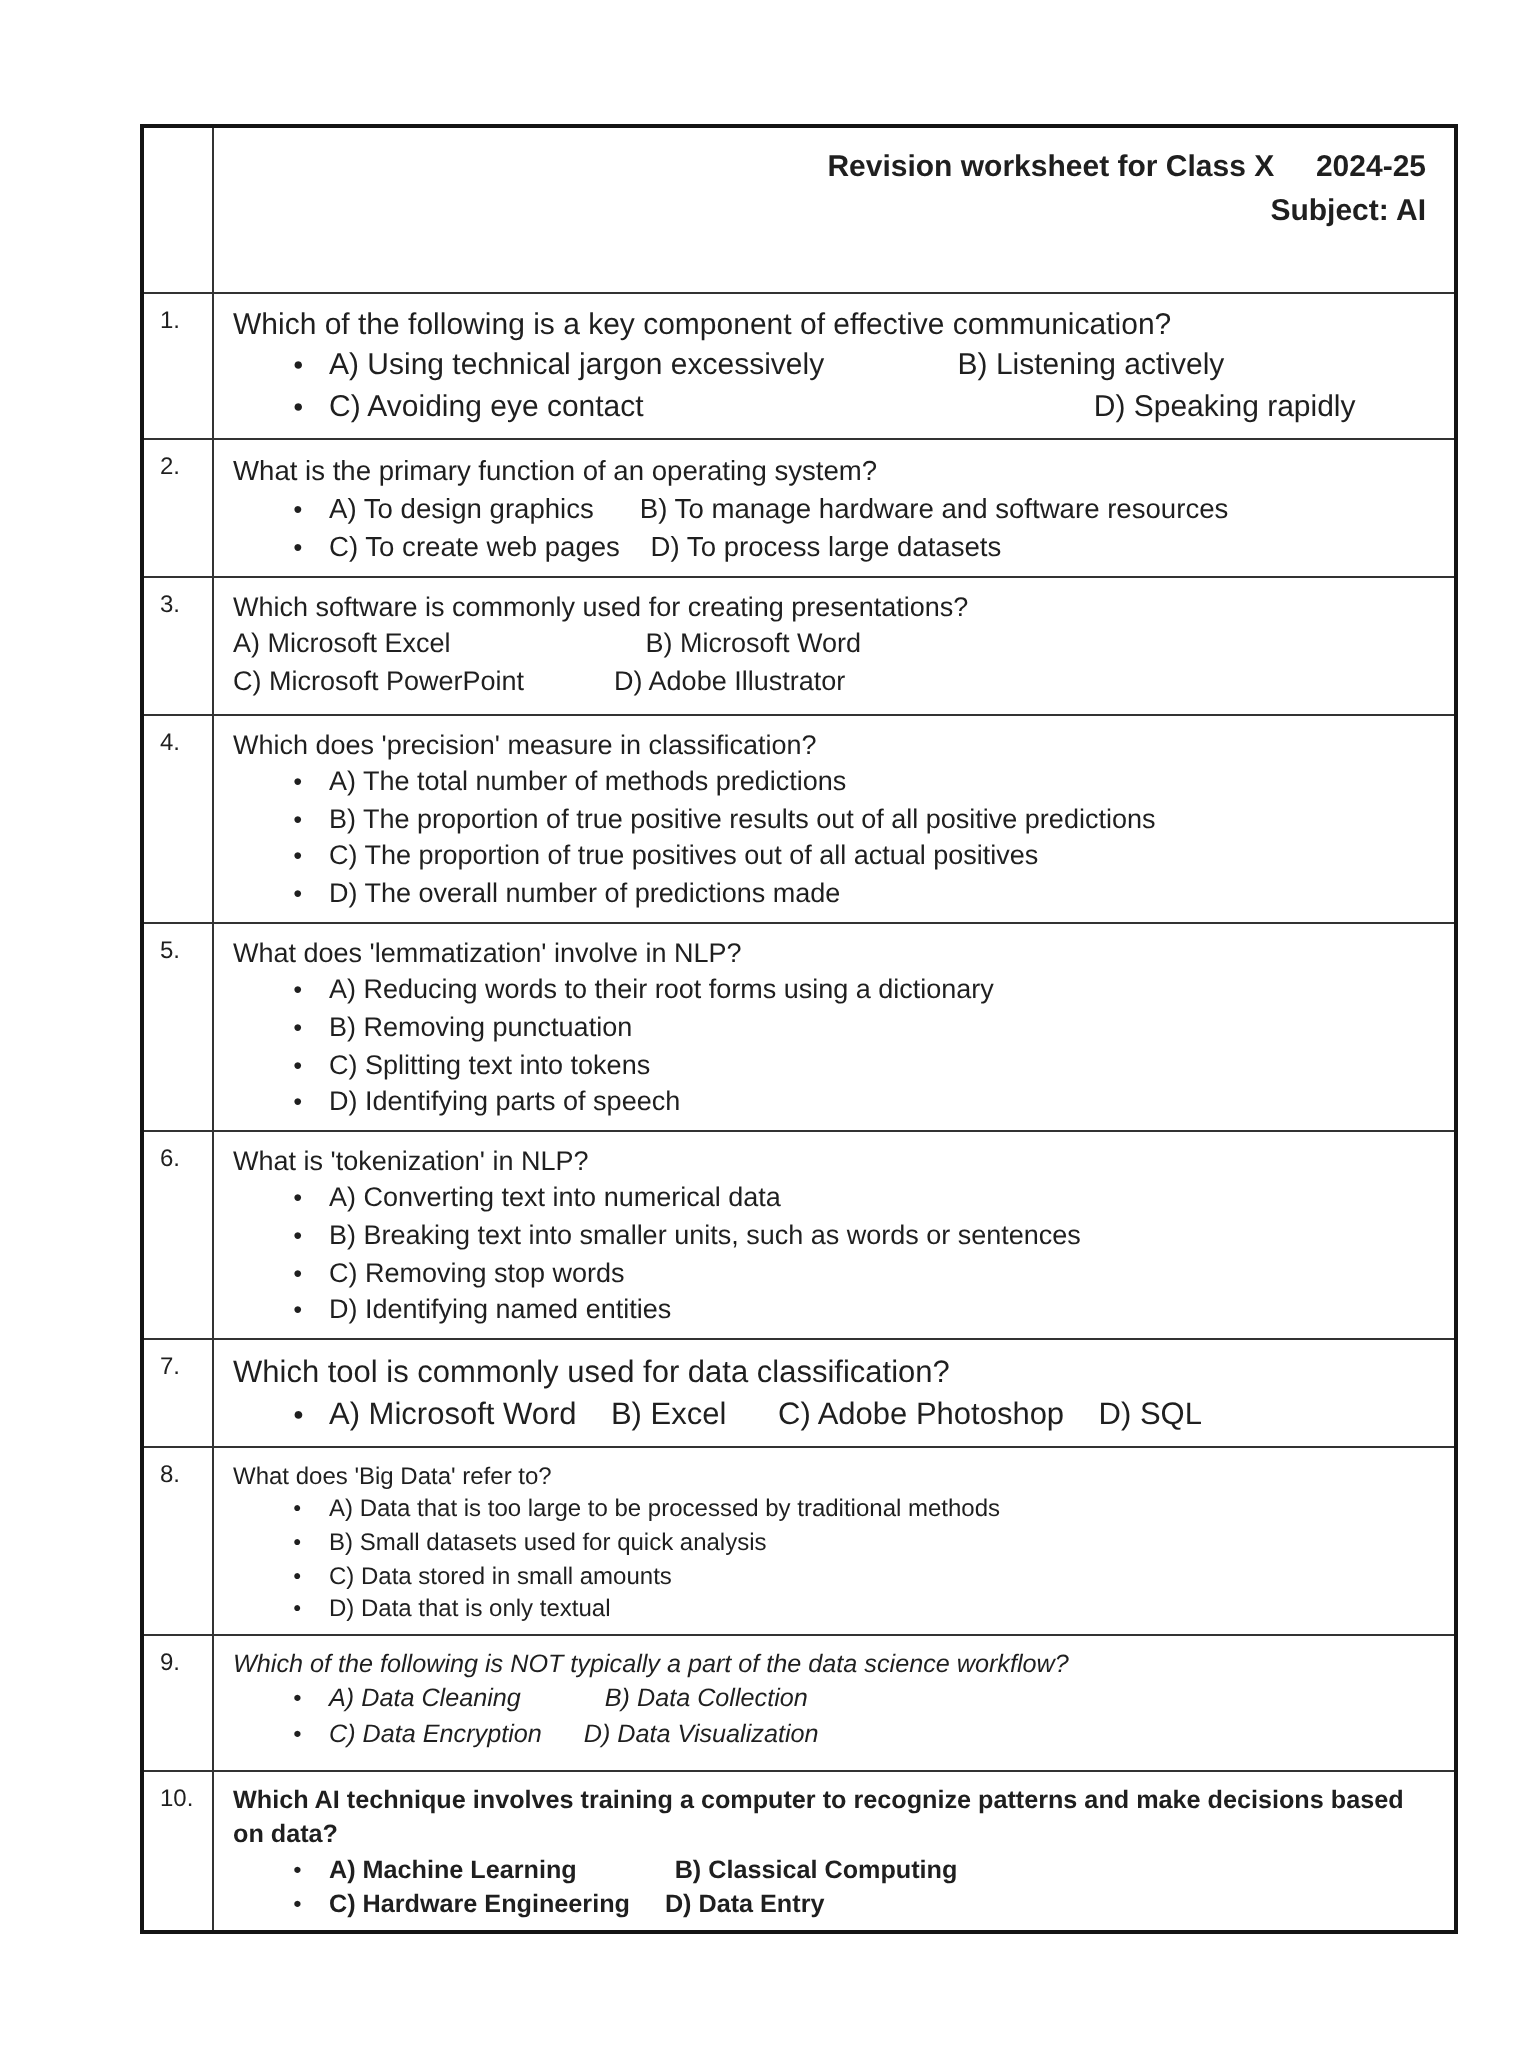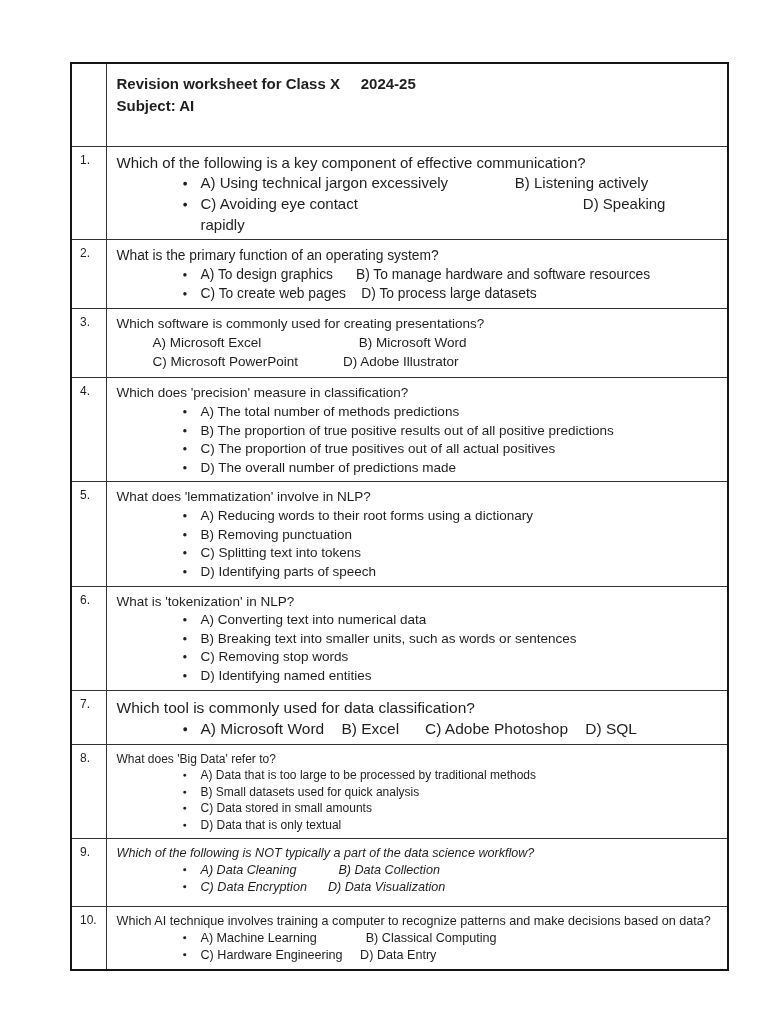--- a/index.html
+++ b/index.html
@@ -4,44 +4,44 @@
 <style>
   html,body{margin:0;padding:0;}
   body{background:#ffffff;font-family:"Liberation Sans","DejaVu Sans",sans-serif;}
   .page{position:relative;width:768px;height:1024px;background:#ffffff;overflow:hidden;}
   table.ws{position:absolute;left:70px;top:62px;width:659px;border-collapse:collapse;
            table-layout:fixed;color:#1f1f1f;border:2px solid #141414;}
   table.ws td{border:1.4px solid #333;vertical-align:top;box-sizing:border-box;}
   .cell-num{width:35px;padding:6px 2px 0 8px;font-size:12px;line-height:1.3;}
   .cell-body{padding:6px 14px 4px 10px;line-height:1.38;}
   .q-text{white-space:pre-wrap;}
-  .opt-line{display:flex;align-items:flex-start;padding-left:30px;margin-left:36px;}
+  .opt-line{display:flex;align-items:flex-start;padding-left:30px;}
   .opt-line.plain{padding-left:0;}
   .opt-text{white-space:pre-wrap;}
   .bullet{flex:0 0 18px;width:18px;}
   .bullet::before{content:"\25CF";font-size:58%;display:inline-block;transform:translateY(-2px);}
   
-  .r-header td{height:83px;border-bottom-width:2px;border-bottom-color:#141414;}
+  .r-header td{height:83px;border-bottom-width:2px;border-bottom-color:#141414;text-align:right;}
   .r-header .cell-body{font-size:15px;font-weight:700;line-height:1.45;padding-top:9px;}
   
   .r-q1 td{height:67px;}  .r-q2 td{height:69px;}  .r-q3 td{height:69px;}
   .r-q4 td{height:104px;} .r-q5 td{height:104px;} .r-q6 td{height:102px;}
   .r-q7 td{height:54px;}  .r-q8 td{height:94px;}  .r-q9 td{height:68px;}
   .r-q10 td{height:55px;}
   
   .r-q1 .cell-body{font-size:15px;}
   .r-q2 .cell-body{font-size:13.8px;}
   .r-q3 .cell-body{font-size:13.5px;}
   .r-q4 .cell-body{font-size:13.5px;}
   .r-q5 .cell-body{font-size:13.5px;}
   .r-q6 .cell-body{font-size:13.5px;}
   .r-q7 .cell-body{font-size:15.5px;}
   .r-q8 .cell-body{font-size:12px;}
   .r-q9 .cell-body{font-size:12.6px;font-style:italic;}
-  .r-q10 .cell-body{font-size:12.6px;}
+  .r-q10 .cell-body{font-size:12.6px;font-weight:bold;}
   
   .r-q1 td{border-bottom-width:3px;border-bottom-color:#111;}
   .r-q7 td{border-bottom-width:3px;border-bottom-color:#111;}
 </style>
 </head>
 <body>
 
 <div class="page">
   <table class="ws">
     <tbody>

